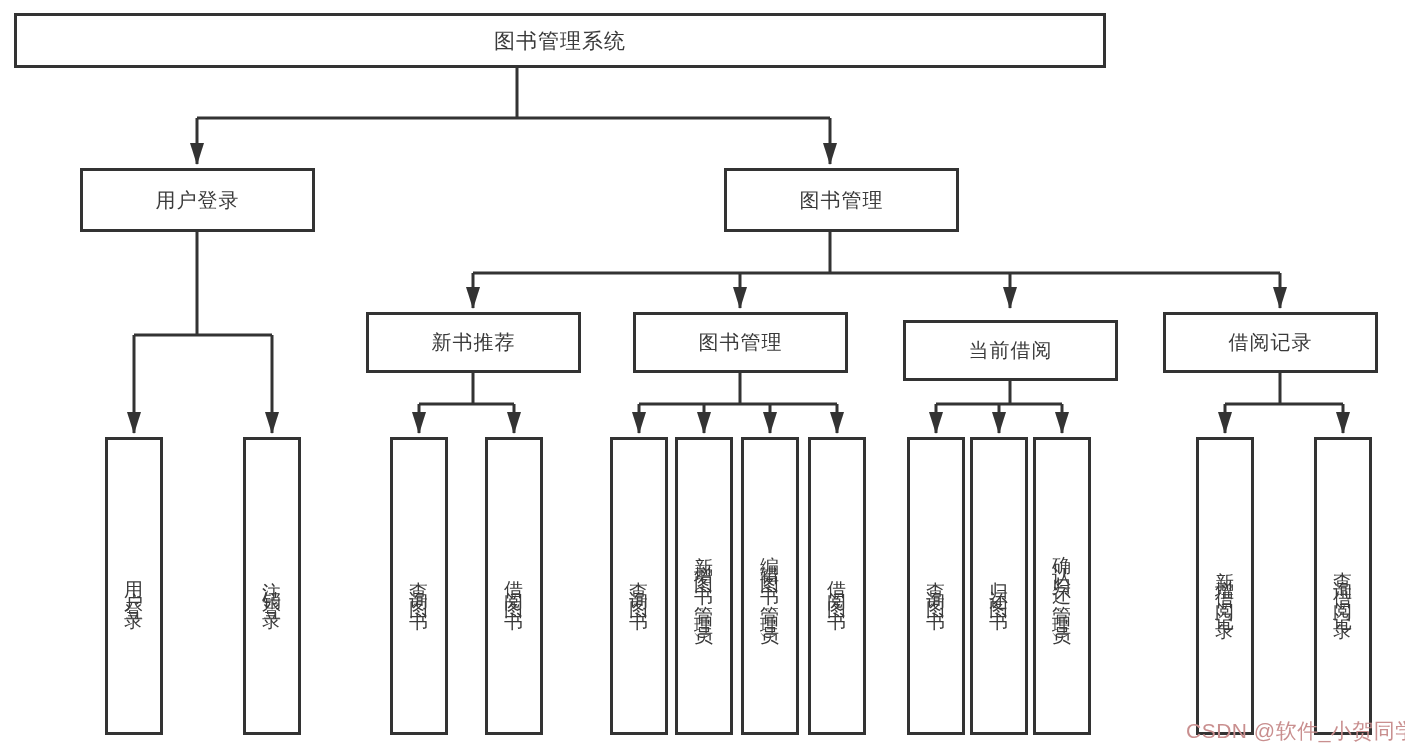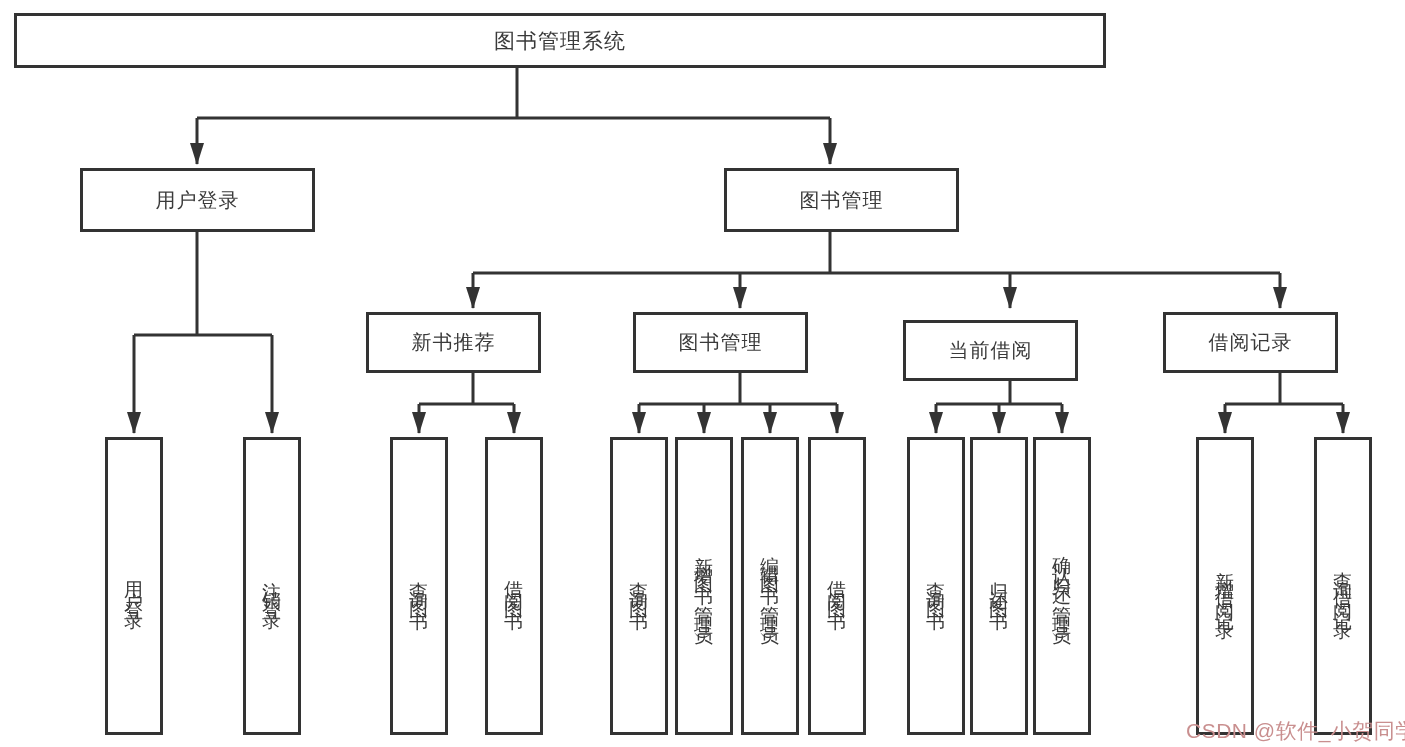--- a/index.html
+++ b/index.html
@@ -21,21 +21,21 @@
     display:flex;align-items:center;justify-content:center;
     z-index:1;
     font-size:20px;
     letter-spacing:1px;
     white-space:nowrap;
   }
   .root{left:14px;top:13px;width:1092px;height:55px;font-size:21px;}
   .lvl2{top:168px;width:235px;height:64px;}
   .b-user{left:80px;}
   .b-mgmt{left:724px;}
-  .lvl3{top:312px;width:175px;height:61px;}
+  .lvl3{top:312px;width:215px;height:61px;}
   .b-nb{left:366px;}
   .b-bb{left:633px;}
   .b-cb{left:903px;margin-top:8px;}
   .b-br{left:1163px;align-items:center;}
   .leaf{top:437px;width:58px;height:298px;font-size:19px;letter-spacing:0;}
   .vtext{
     writing-mode:vertical-rl;
     text-orientation:mixed;
     letter-spacing:10px;
     line-height:1;

